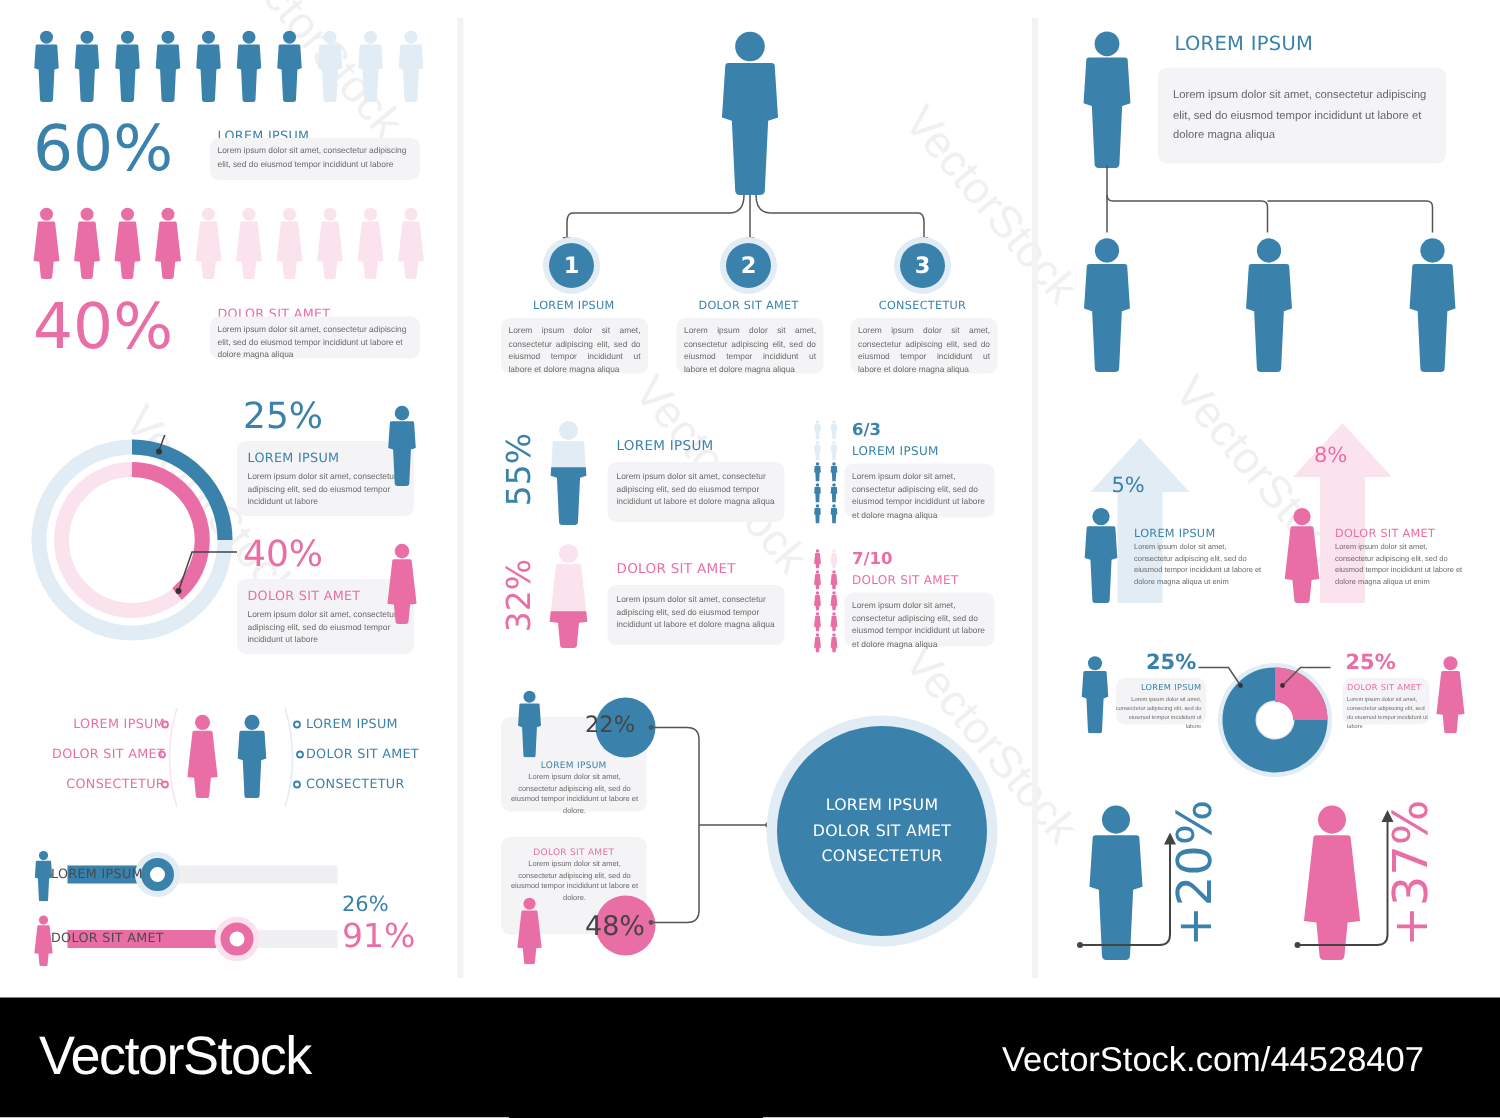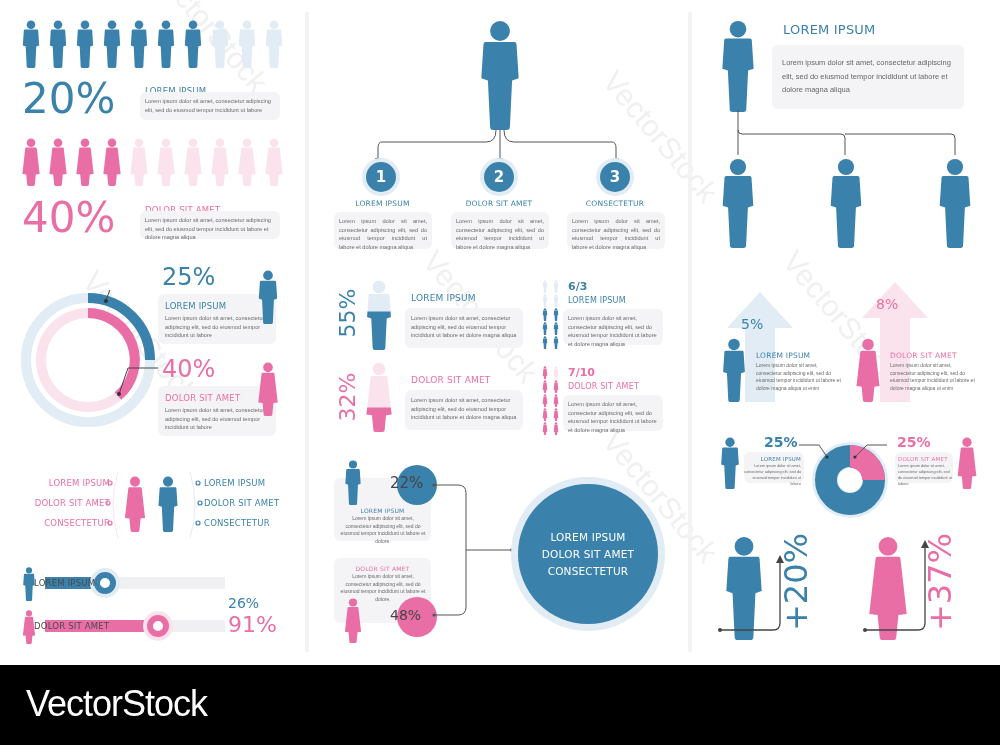--- a/index.html
+++ b/index.html
@@ -68,21 +68,21 @@
   <svg width="22" height="48" fill="#e1ecf4">
       <use href="#man"></use>
     </svg>
   <svg width="22" height="48" fill="#e1ecf4">
       <use href="#man"></use>
     </svg>
   <svg width="22" height="48" fill="#e1ecf4">
       <use href="#man"></use>
     </svg>
 </div>
-<div class="abs big blue" style="left:22px;top:74px;font-size:42px">20%</div>
+<div class="abs big blue" style="left:22px;top:74px;font-size:42px">60%</div>
 <div class="abs ttl blue" style="left:145px;top:86px">LOREM IPSUM</div>
 <div class="abs card body" style="left:140px;top:92px;width:140px;height:28px;padding:5px">Lorem ipsum dolor sit amet, consectetur adipiscing elit, sed do eiusmod tempor incididunt ut labore</div>
 
 <div class="abs" style="left:20px;top:138px;display:flex;gap:5px">
   <svg width="22" height="48" fill="#ea6ea6">
       <use href="#woman"></use>
     </svg>
   <svg width="22" height="48" fill="#ea6ea6">
       <use href="#woman"></use>
     </svg>
@@ -296,21 +296,21 @@
 <div class="abs ttl blue" style="left:334px;top:507px;width:97px;text-align:center;font-size:6px">LOREM IPSUM</div>
 <div class="abs body" style="left:340px;top:515px;width:86px;font-size:5px;line-height:7.5px;text-align:center">Lorem ipsum dolor sit amet, consectetur adipiscing elit, sed do eiusmod tempor incididunt ut labore et dolore.</div>
 
 <div class="abs card" style="left:334px;top:558px;width:97px;height:65px"></div>
 <div class="abs ttl pink" style="left:334px;top:565px;width:97px;text-align:center;font-size:6px">DOLOR SIT AMET</div>
 <div class="abs body" style="left:340px;top:573px;width:86px;font-size:5px;line-height:7.5px;text-align:center">Lorem ipsum dolor sit amet, consectetur adipiscing elit, sed do eiusmod tempor incididunt ut labore et dolore.</div>
 <svg class="abs" style="left:343px;top:598px" width="20" height="45" fill="#ea6ea6">
     <use href="#woman"></use>
   </svg>
 <div class="abs" style="left:397px;top:597px;width:40px;height:40px;border-radius:50%;background:#ea6ea6"></div>
-<div class="abs big" style="left:390px;top:607px;font-size:14px;color:#444">48%</div>
+<div class="abs big" style="left:390px;top:607px;font-size:18px;color:#444">48%</div>
 
 <svg class="abs" style="left:432px;top:480px" width="85" height="140">
   <path d="M2 5 L26 5 Q34 5 34 13 L34 127 Q34 135 26 135 L2 135" fill="none" stroke="#555" stroke-width="1"></path>
   <path d="M34 70 L80 70" fill="none" stroke="#555" stroke-width="1"></path>
   <circle cx="2" cy="5" r="1.6" fill="#555"></circle>
   <circle cx="2" cy="135" r="1.6" fill="#555"></circle>
   <circle cx="80" cy="70" r="1.8" fill="#555"></circle>
 </svg>
 <div class="abs" style="left:511px;top:477px;width:154px;height:154px;border-radius:50%;background:#e1ecf4"></div>
 <div class="abs" style="left:518px;top:484px;width:140px;height:140px;border-radius:50%;background:#3a82ab;display:flex;flex-direction:column;justify-content:center;align-items:center">
@@ -402,13 +402,14 @@
   </svg>
 <svg class="abs" style="left:860px;top:540px" width="70" height="100">
   <path d="M5 90 L58 90 Q65 90 65 83 L65 6" fill="none" stroke="#444" stroke-width="1.3"></path>
   <polygon points="61,8 69,8 65,0" fill="#444"></polygon>
   <circle cx="5" cy="90" r="2" fill="#444"></circle>
 </svg>
 <div class="vtext big pink" style="left:900px;top:572px;width:80px;font-size:32px;text-align:center">+37%</div>
 
 <div class="footer">
   <div class="abs" style="left:26px;top:18px;font-size:36px;letter-spacing:-1px">VectorStock</div>
+  <div class="abs" style="left:668px;top:28px;font-size:23px">VectorStock.com/44528407</div>
 </div>
 
 </body></html>

